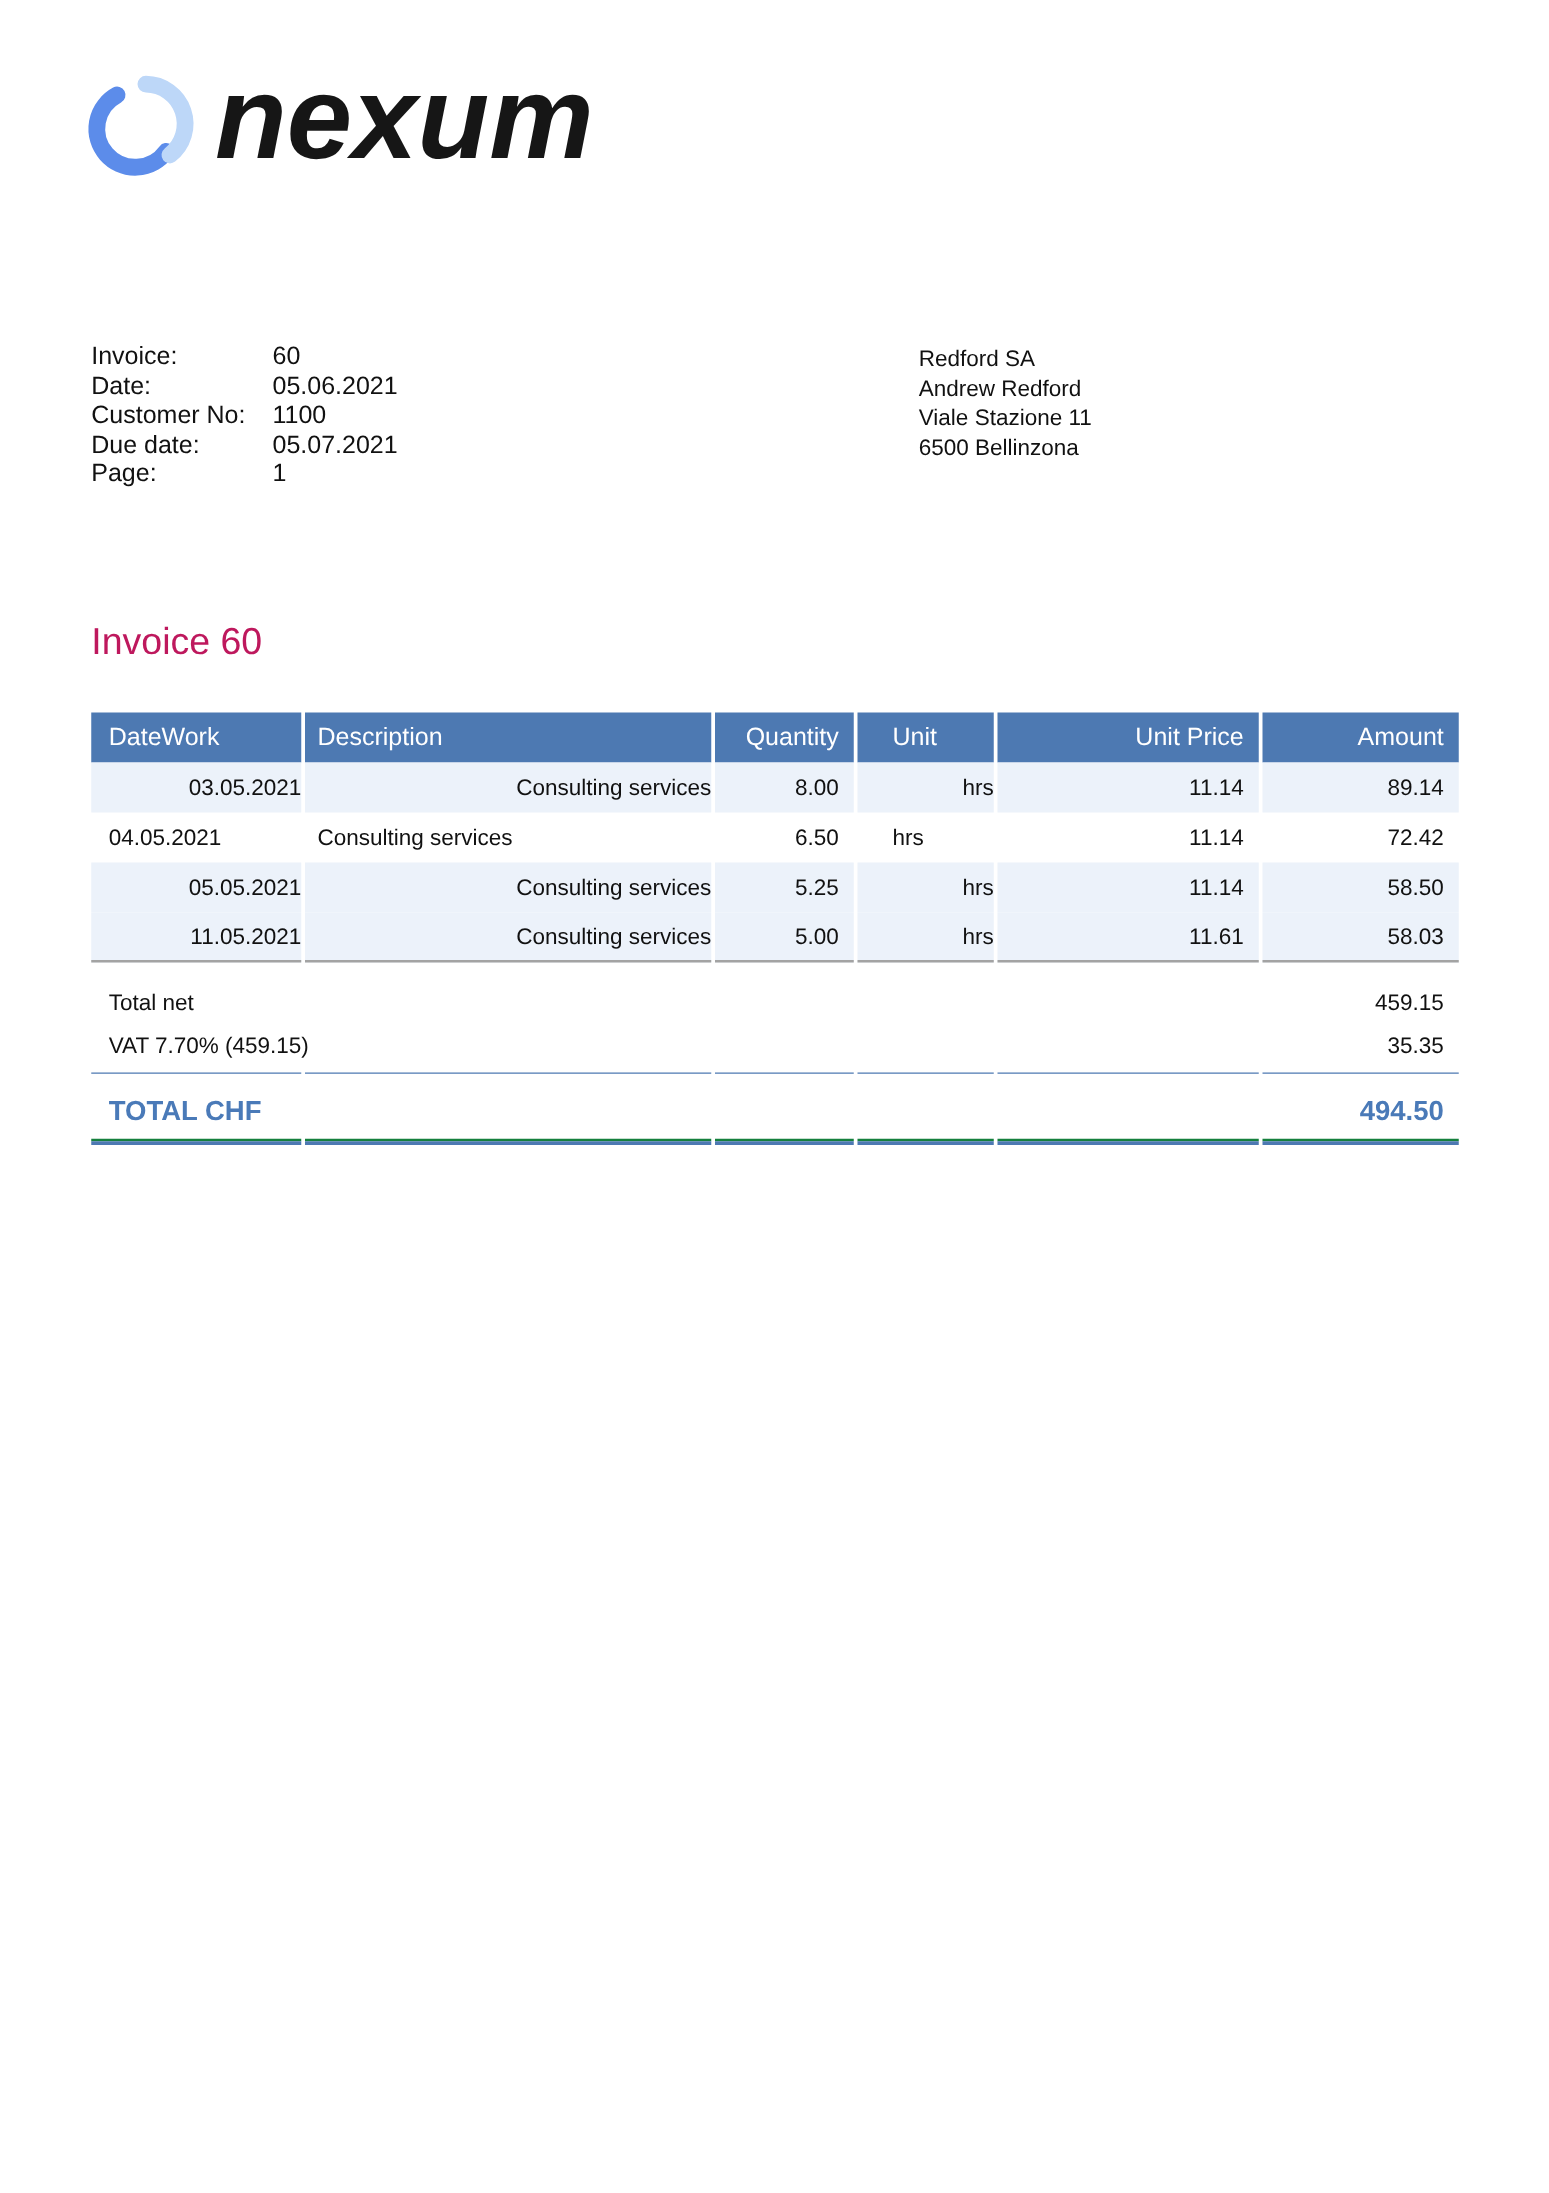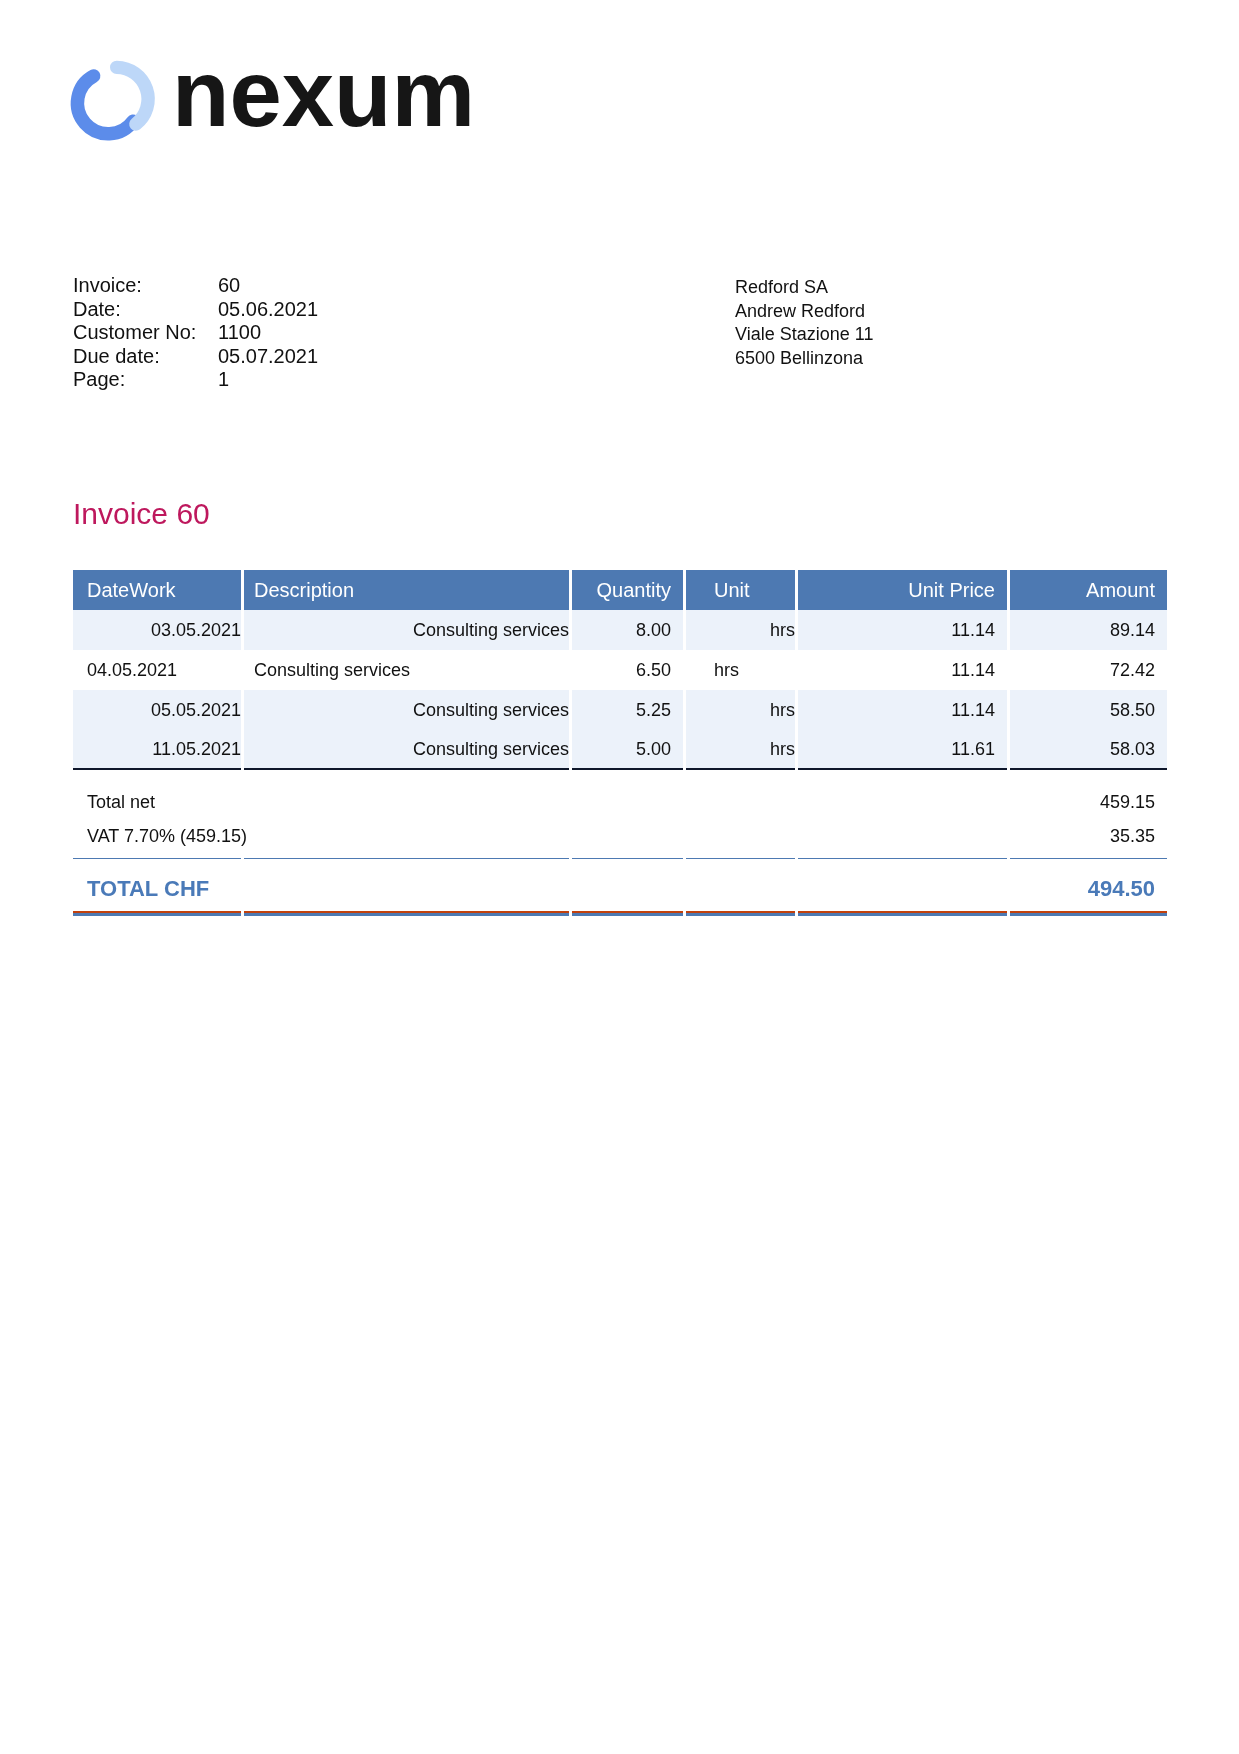--- a/index.html
+++ b/index.html
@@ -12,20 +12,21 @@
     font-family:"Liberation Sans", sans-serif;
     color:#111;
     overflow:hidden;
   }
 
   
   .logo {
     position:absolute; left:62px; top:50px;
     display:flex; align-items:center; gap:14px;
     height:100px;
+    font-style:italic;
   }
   .logo svg { display:block; }
   .logo-text {
     font-size:94px; font-weight:700; color:#161616;
     letter-spacing:0px; line-height:100px;
     transform:translateY(-6px);
   }
 
   .company {
     position:absolute; right:72px; top:60px;
@@ -66,29 +67,29 @@
   }
   .inv td { height:40px; vertical-align:middle; }
   .c-date   { width:168px; text-align:left;  padding-left:14px; }
   .c-desc   { width:325px; text-align:left;  padding-left:10px; }
   .c-qty    { width:111px; text-align:right; padding-right:12px; }
   .c-unit   { width:109px; text-align:left;  padding-left:28px; }
   .c-price  { width:209px; text-align:right; padding-right:12px; }
   .c-amount { width:157px; text-align:right; padding-right:12px; }
 
   tr.stripe td { background:#ecf2fa;text-align:right; }
-  tr.last-row td { border-bottom:2px solid #0f172a; }
+  tr.last-row td { border-bottom:2px solid #a3a3a3; }
 
   tr.tot-net td { height:auto; padding-top:22px; padding-bottom:6px; }
   tr.tot-vat td { height:auto; padding-top:7px; padding-bottom:11px;
                   border-bottom:1px solid #4d79b2; }
   tr.tot-grand td {
     height:auto; padding-top:17px; padding-bottom:9px;
     color:#4a7ab8; font-weight:700; font-size:22px;
-    border-bottom:2px solid #c2410c;
+    border-bottom:2px solid #15803d;
   }
   tr.dbl-line td { height:3px; padding:0; border-bottom:3px solid #4d79b2; }
   .nowrap { white-space:nowrap; }
 </style>
 </head>
 <body>
 
 <div class="page">
 
   <div class="logo">

